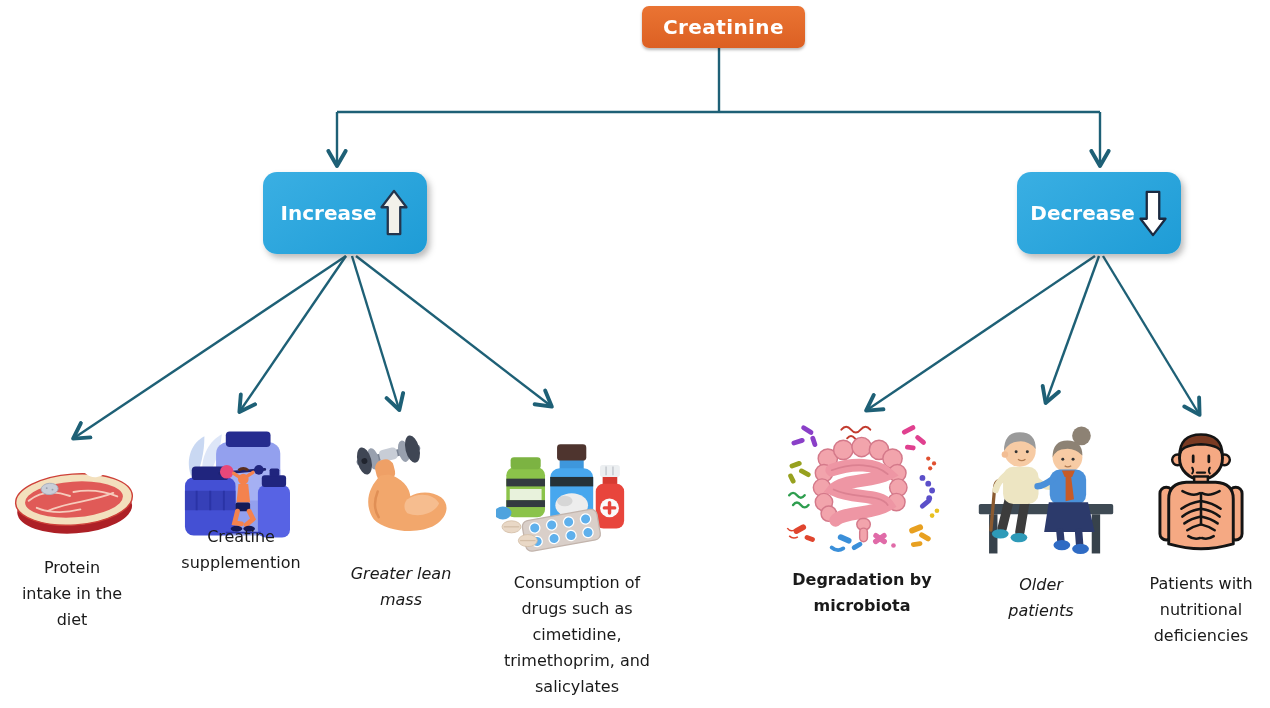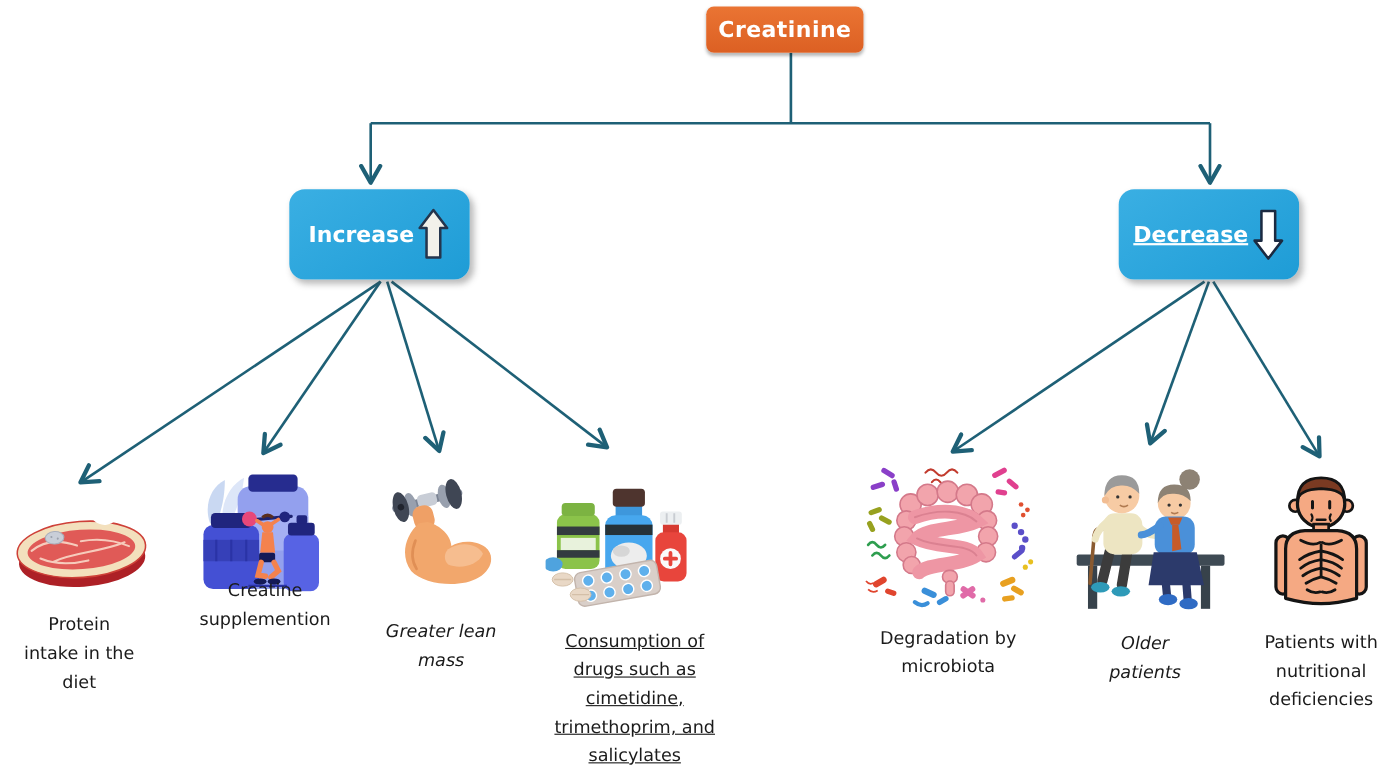--- a/index.html
+++ b/index.html
@@ -3,33 +3,33 @@
 <meta charset="utf-8">
 <style>
   html,body{margin:0;padding:0;background:#ffffff;}
   #canvas{
     position:relative;width:1270px;height:708px;background:#ffffff;overflow:hidden;
     font-family:"DejaVu Sans","Liberation Sans",sans-serif;
   }
   #connectors{position:absolute;left:0;top:0;width:1270px;height:708px;}
   .box{position:absolute;display:flex;align-items:center;justify-content:center;color:#ffffff;font-weight:bold;}
   .root-box{
-    left:642px;top:6px;width:143px;height:42px;border-radius:7px;
+    left:642px;top:6px;width:163px;height:42px;border-radius:7px;
     background:linear-gradient(180deg,#EA7433 0%,#DC6023 100%);
     box-shadow:0 2px 3px rgba(0,0,0,.28);
     font-size:20px;letter-spacing:.4px;
   }
   .branch-box{
     width:164px;height:82px;border-radius:14px;
     background:linear-gradient(145deg,#3AAFE3 0%,#1E9CD6 100%);
     box-shadow:3px 4px 6px rgba(60,60,60,.35);
     font-size:20px;gap:3px;
   }
   #increase-box{left:263px;top:172px;}
-  #decrease-box{left:1017px;top:172px;text-decoration:underline;}
+  #decrease-box{left:1017px;top:172px;}
   .block-arrow{flex:0 0 auto;}
   .item-illustration{position:absolute;}
   .caption{
     position:absolute;transform:translateX(-50%);
     width:184px;text-align:center;white-space:pre-line;
     font-size:16px;line-height:26px;color:#1a1a1a;
   }
 </style>
 </head>
 <body>
@@ -170,21 +170,21 @@
       <circle cx="46" cy="114" r="6" fill="#5FB0EC" stroke="#FFFFFF" stroke-width="1.5"></circle>
       <circle cx="66" cy="114" r="6" fill="#5FB0EC" stroke="#FFFFFF" stroke-width="1.5"></circle>
       <circle cx="86" cy="114" r="6" fill="#5FB0EC" stroke="#FFFFFF" stroke-width="1.5"></circle>
       <circle cx="106" cy="114" r="6" fill="#5FB0EC" stroke="#FFFFFF" stroke-width="1.5"></circle>
     </g>
     <ellipse cx="18" cy="102" rx="11" ry="7" fill="#E9D8C6" stroke="#D4BFA8" stroke-width="1"></ellipse>
     <line x1="9" y1="102" x2="27" y2="102" stroke="#D4BFA8" stroke-width="1.5"></line>
     <ellipse cx="37" cy="118" rx="11" ry="7" fill="#E9D8C6" stroke="#D4BFA8" stroke-width="1"></ellipse>
     <line x1="28" y1="118" x2="46" y2="118" stroke="#D4BFA8" stroke-width="1.5"></line>
   </svg>
-  <div class="caption" style="left:577px;top:570px;width:196px;text-decoration:underline;">Consumption of
+  <div class="caption" style="left:577px;top:570px;width:196px;">Consumption of
 drugs such as
 cimetidine,
 trimethoprim, and
 salicylates</div>
 
   <svg class="item-illustration" style="left:785px;top:420px;" width="160" height="140" viewBox="0 0 165 145">
 
     <g fill="#8A3FC8">
       <rect x="16" y="8" width="14" height="5" rx="2.5" transform="rotate(32 23 10)"></rect>
       <rect x="6" y="20" width="14" height="5" rx="2.5" transform="rotate(-18 13 22)"></rect>
@@ -257,21 +257,21 @@
       <circle cx="40" cy="55" r="9"></circle>
         <circle cx="38" cy="70" r="9"></circle>
         <circle cx="40" cy="85" r="9"></circle>
         <circle cx="45" cy="97" r="8"></circle>
     </g>
     <path d="M48,52 C70,44 94,45 106,56 C90,64 58,62 50,72 C70,82 98,76 106,88 C90,98 60,95 52,104" stroke="#EE96A4" stroke-width="13" fill="none" stroke-linecap="round"></path>
     <path d="M48,52 C70,44 94,45 106,56 M50,72 C70,82 98,76 106,88" stroke="#DB8191" stroke-width="1.8" fill="none" stroke-linecap="round"></path>
     <rect x="74" y="102" width="14" height="12" rx="6" fill="#F2A4AC" stroke="#D4798A" stroke-width="1.5"></rect>
     <rect x="77" y="112" width="8" height="14" rx="4" fill="#F2A4AC" stroke="#D4798A" stroke-width="1.5"></rect>
   </svg>
-  <div class="caption" style="left:862px;top:567px;">Degradation by
+  <div class="caption" style="left:862px;top:567px;font-weight:bold;">Degradation by
 microbiota</div>
 
   <svg class="item-illustration" style="left:976px;top:416px;" width="140" height="148" viewBox="0 0 150 150">
     <rect x="3" y="90" width="144" height="11" rx="2" fill="#3E4A54"></rect>
     <rect x="14" y="101" width="9" height="42" fill="#37424B"></rect>
     <rect x="124" y="101" width="9" height="42" fill="#37424B"></rect>
 
     <line x1="20" y1="72" x2="16" y2="118" stroke="#8A5A30" stroke-width="3.5" stroke-linecap="round"></line>
     <path d="M20,72 q1,-9 9,-7" stroke="#8A5A30" stroke-width="3.5" fill="none" stroke-linecap="round"></path>
     <path d="M36,84 L28,116" stroke="#3C3C3C" stroke-width="10" stroke-linecap="round"></path>

